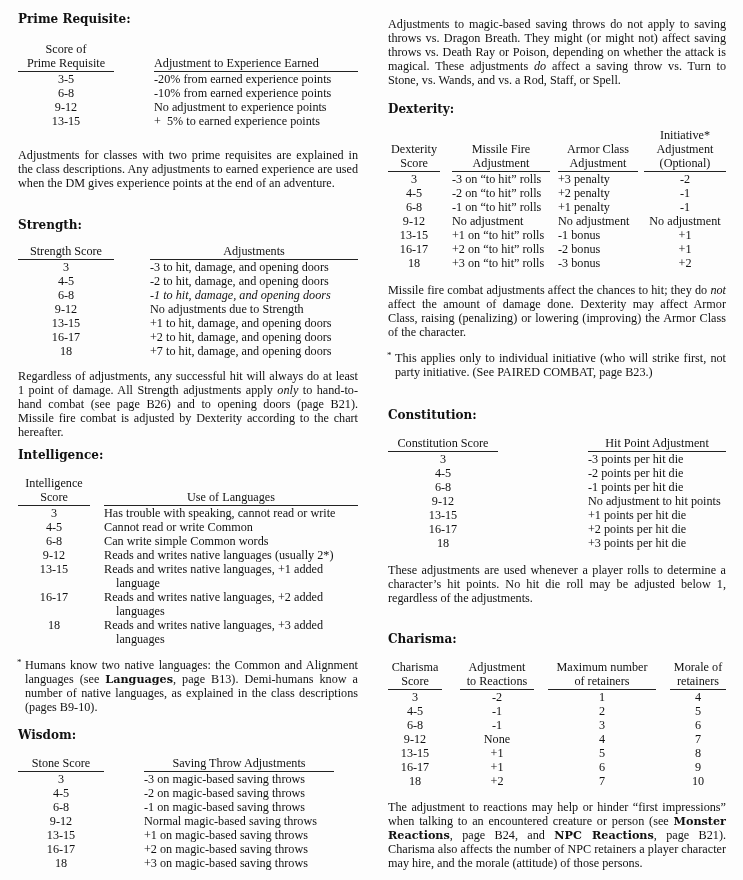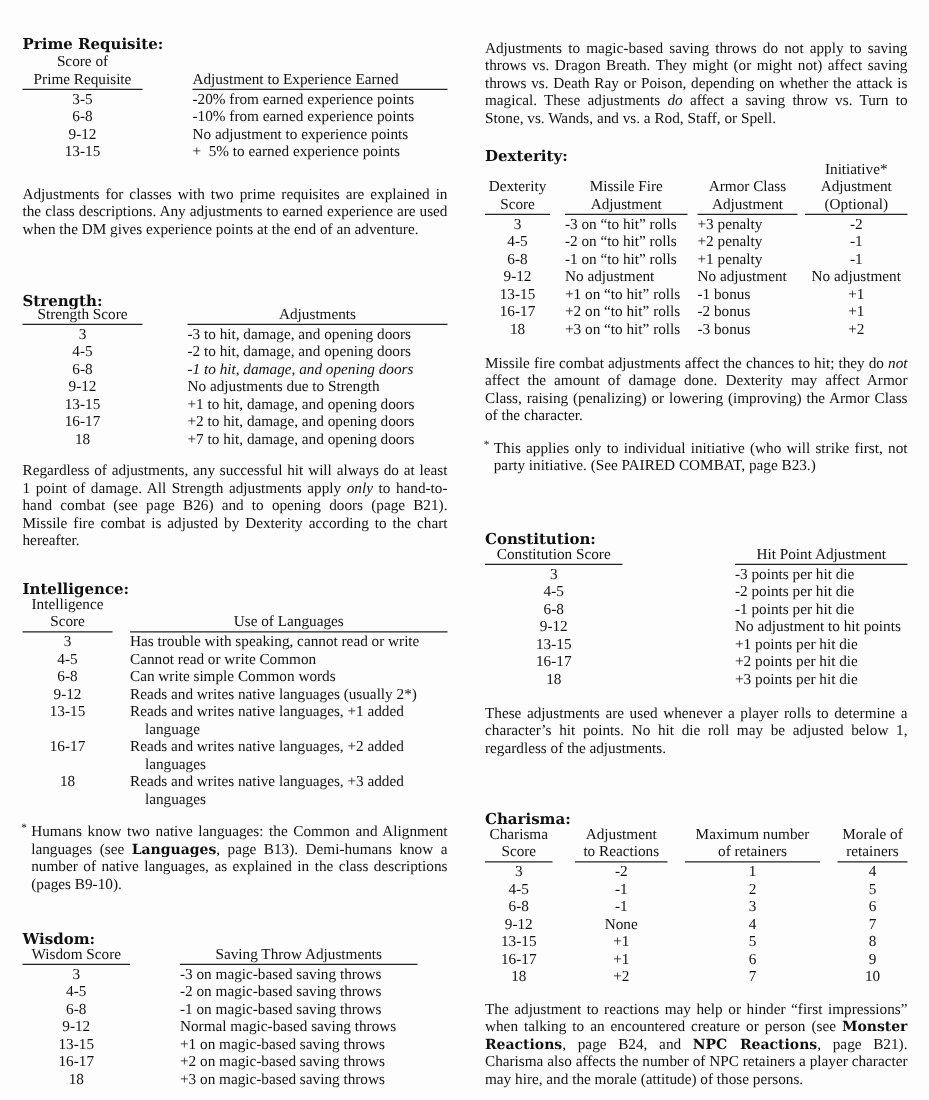--- a/index.html
+++ b/index.html
@@ -1,21 +1,21 @@
 <!DOCTYPE html>
 <html><head>
 <meta charset="utf-8">
 <style>
   html, body { margin:0; padding:0; background:#fdfdfd; }
   body { width:743px; height:880px; position:relative; overflow:hidden;
          font-family:"Liberation Serif", "DejaVu Serif", serif; color:#111; font-size:12.2px; line-height:14px; }
   .col { position:absolute; top:0; }
   #left { left:18px; width:340px; }
   #right { left:388px; width:338px; }
-  .heading { font-family:"DejaVu Serif", serif; font-weight:bold; font-size:12px; position:absolute; left:0;margin-top:16px; }
+  .heading { font-family:"DejaVu Serif", serif; font-weight:bold; font-size:12px; position:absolute; left:0; }
   .para { position:absolute; left:0; text-align:justify; }
   .para i { font-style:italic; }
   .para b { font-family:"DejaVu Serif", serif; font-weight:bold; font-size:11.2px; }
   table { border-collapse:collapse; position:absolute; left:0; }
   td { padding:0; white-space:nowrap; vertical-align:top; height:14px; line-height:14px; }
   th { font-weight:normal; padding:0; vertical-align:bottom; line-height:14px;margin-left:26px; }
   th span.u { display:block; border-bottom:1px solid #222; padding-bottom:1px; }
   .c { text-align:center; }
   .l { text-align:left; }
   .indent2 { padding-left:12px; display:block; }
@@ -175,21 +175,21 @@
   <div class="foot" style="top:658px; width:340px">
     <span class="star">*</span>
     <span class="txt"><span>Humans know two native languages: the Common and Alignment languages (see </span><b style="font-family:'DejaVu Serif',serif;font-size:11.2px">Languages</b><span>, page B13). Demi-humans know a number of native languages, as explained in the class descriptions (pages B9-10).</span></span>
   </div>
 
   <div class="heading" style="top:728px">Wisdom:</div>
   <table style="top:756px; width:340px">
     <thead>
       <tr>
         <th class="c" style="width:86px">
-            <span class="u">Wisdom Score</span>
+            <span class="u">Stone Score</span>
           </th>
         <th style="width:40px"></th>
         <th class="c" style="width:190px">
             <span class="u">Saving Throw Adjustments</span>
           </th>
         <th></th>
       </tr>
     </thead>
     <tbody>
       <tr>
@@ -232,21 +232,21 @@
           <td class="c">18</td>
           <td></td>
           <td>+3 on magic-based saving throws</td>
           <td></td>
         </tr>
     </tbody>
   </table>
 </div>
 
 <div class="col" id="right">
-  <div class="para" style="top:31px; width:338px"><span>Adjustments to magic-based saving throws do not apply to saving throws vs. Dragon Breath. They might (or might not) affect saving throws vs. Death Ray or Poison, depending on whether the attack is magical. These adjustments </span><i>do</i><span> affect a saving throw vs. Turn to Stone, vs. Wands, and vs. a Rod, Staff, or Spell.</span></div>
+  <div class="para" style="top:17px; width:338px"><span>Adjustments to magic-based saving throws do not apply to saving throws vs. Dragon Breath. They might (or might not) affect saving throws vs. Death Ray or Poison, depending on whether the attack is magical. These adjustments </span><i>do</i><span> affect a saving throw vs. Turn to Stone, vs. Wands, and vs. a Rod, Staff, or Spell.</span></div>
 
   <div class="heading" style="top:102px">Dexterity:</div>
   <table style="top:128px; width:338px">
     <thead>
       <tr>
         <th class="c" style="width:52px">
           <span>Dexterity</span>
           <span class="u">Score</span>
         </th>
         <th style="width:12px"></th>

